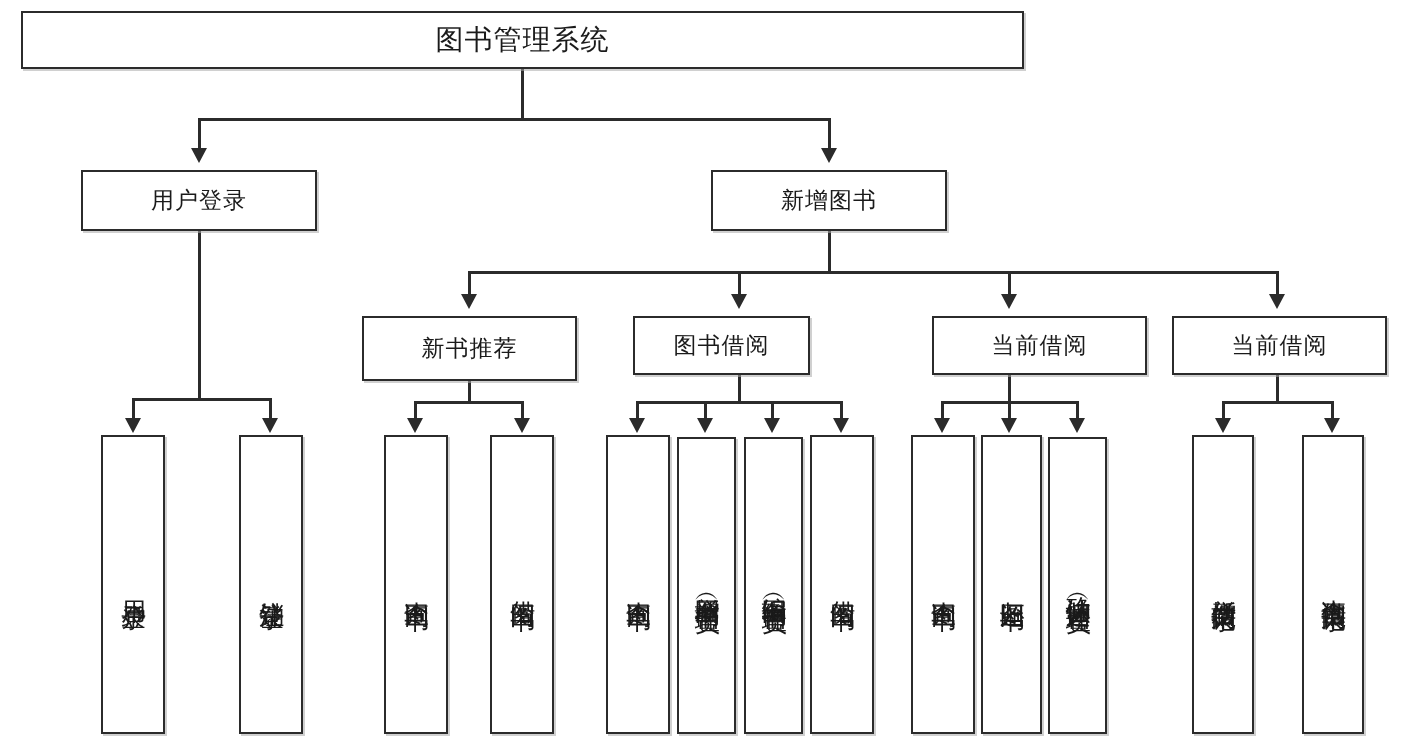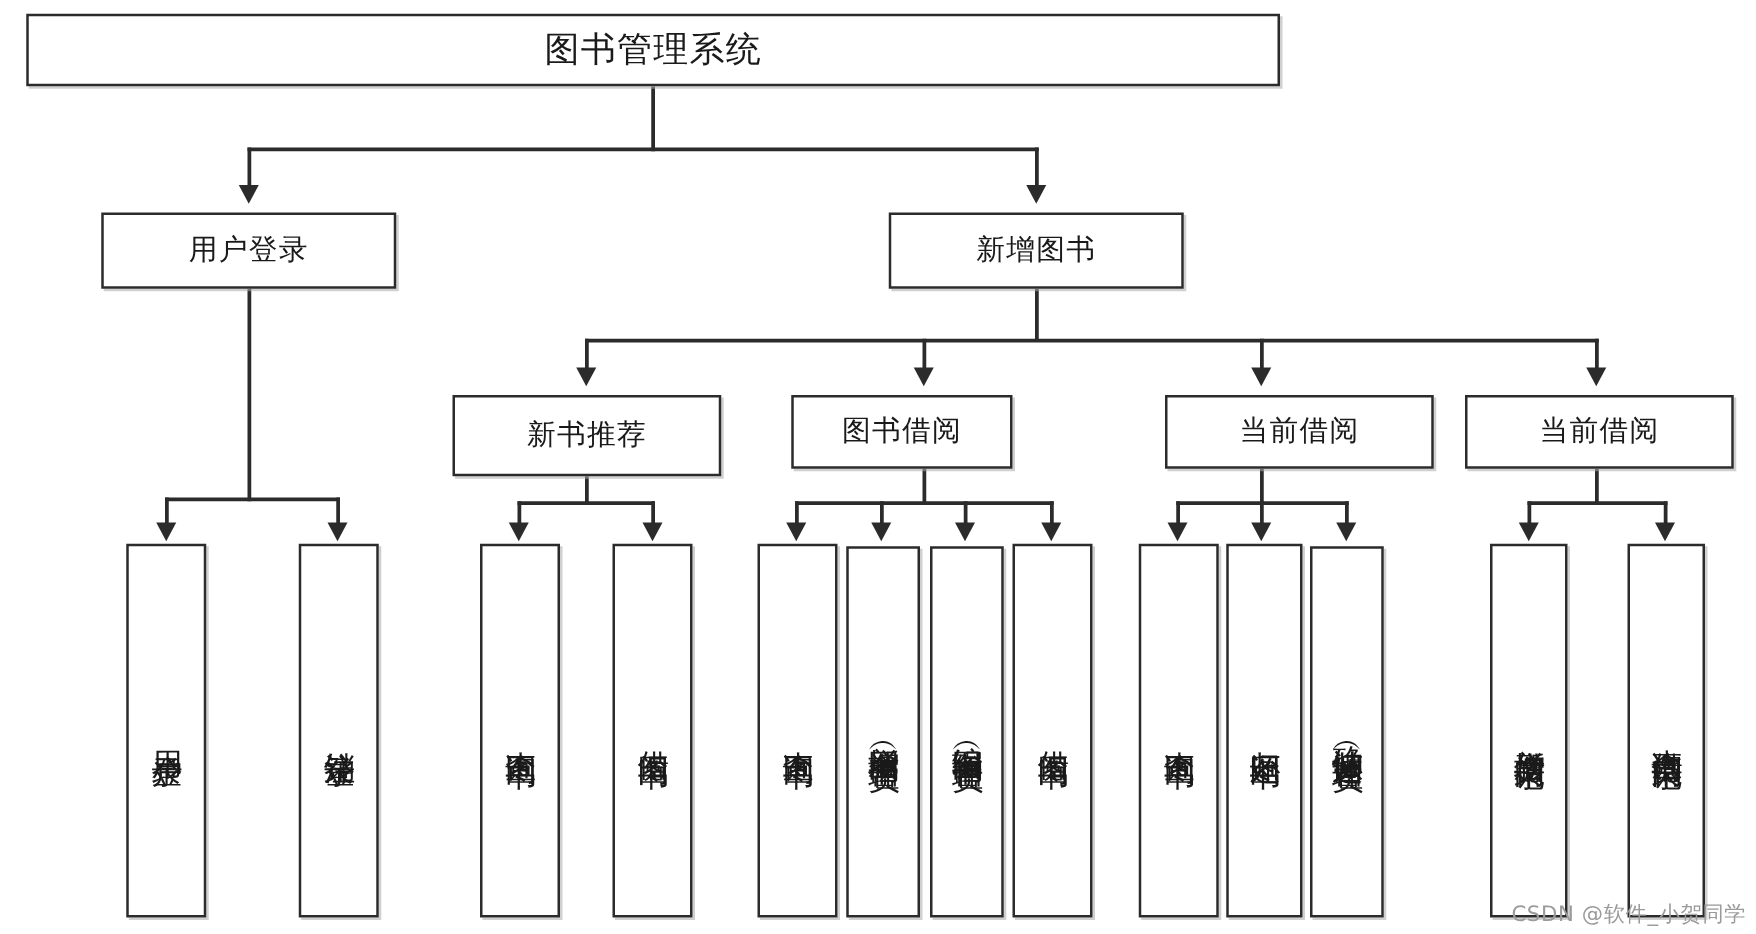--- a/index.html
+++ b/index.html
@@ -206,14 +206,13 @@
     <span class="label">确认归还（管理员）</span>
   </div>
 
   <div class="node vert" style="left:1192px;top:435px;width:62px;height:299px;">
     <span class="label">新增借阅记录</span>
   </div>
   <div class="node vert" style="left:1302px;top:435px;width:62px;height:299px;">
     <span class="label">查询借阅记录</span>
   </div>
 
-  <div id="watermark">CSDN @软件_小贺同学</div>
 </div>
 
 </body></html>

